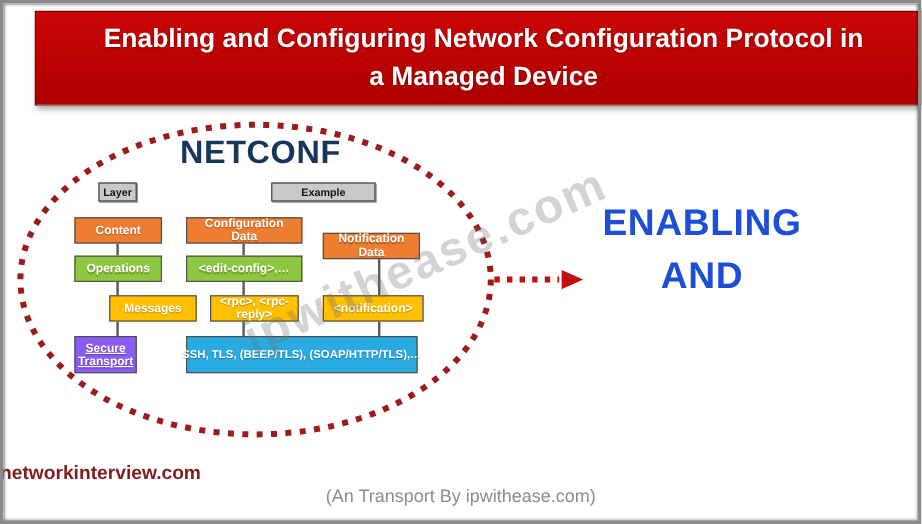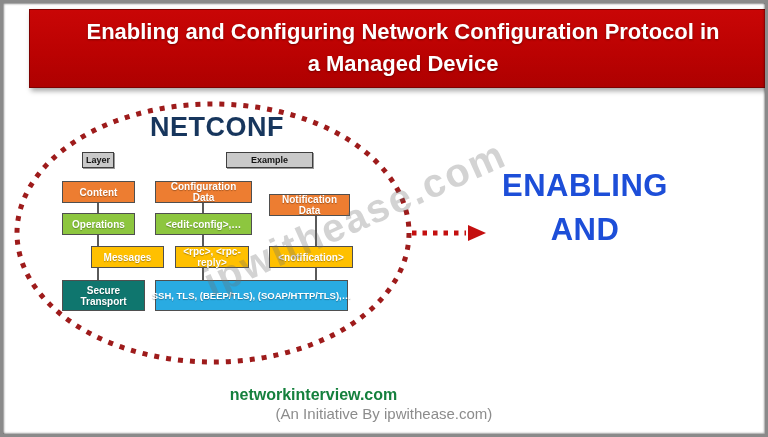--- a/index.html
+++ b/index.html
@@ -46,22 +46,22 @@
   .hero{
     position:absolute;left:452px;top:164px;width:266px;text-align:center;
     font-size:31px;font-weight:800;line-height:44px;letter-spacing:.5px;z-index:9;
   }
   .watermark{
     position:absolute;left:206px;top:262px;z-index:30;white-space:nowrap;
     font-size:40px;font-weight:bold;letter-spacing:2px;color:rgba(110,110,110,.30);
     transform:rotate(-24deg);transform-origin:0 50%;pointer-events:none;
   }
   .footer-site{
-    position:absolute;left:0;top:386px;width:627px;text-align:center;
-    font-size:16px;font-weight:bold;color:#15803d;z-index:9;
+    position:absolute;left:0;top:386px;width:627px;
+    font-size:16px;font-weight:bold;color:#7f1d1d;z-index:9;
   }
   .footer-tagline{
     position:absolute;left:0;top:405px;width:768px;text-align:center;
     font-size:15px;color:#8c8c8c;z-index:9;
   }
 </style>
 </head>
 <body>
 
 <div class="stage">
@@ -86,21 +86,21 @@
   <div class="box" style="left: 155px; top: 181px; width: 97px; height: 22px; background-color: rgb(237, 125, 49);">Configuration Data</div>
   <div class="box" style="left: 269px; top: 194px; width: 81px; height: 22px; background-color: rgb(237, 125, 49);">Notification Data</div>
 
   <div class="box" style="left: 62px; top: 213px; width: 73px; height: 22px; background-color: rgb(141, 198, 63);">Operations</div>
   <div class="box" style="left: 155px; top: 213px; width: 97px; height: 22px; background-color: rgb(141, 198, 63);">&lt;edit-config&gt;,…</div>
 
   <div class="box" style="left: 62px; top: 246px; width: 73px; height: 22px; background-color: rgb(255, 192, 0); margin-left: 29px;">Messages</div>
   <div class="box" style="left: 155px; top: 246px; width: 74px; height: 22px; background-color: rgb(255, 192, 0); margin-left: 20px;">&lt;rpc&gt;, &lt;rpc-reply&gt;</div>
   <div class="box" style="left: 269px; top: 246px; width: 84px; height: 22px; background-color: rgb(255, 192, 0);">&lt;notification&gt;</div>
 
-  <div class="box" style="left: 62px; top: 280px; width: 83px; height: 31px; background-color: #0f766e;">Secure Transport</div>
+  <div class="box" style="left: 62px; top: 280px; width: 52px; height: 31px; background-color: #8b5cf6; text-decoration: underline;">Secure Transport</div>
   <div class="box small-text" style="left: 155px; top: 280px; width: 193px; height: 31px; background-color: rgb(41, 171, 226);">SSH, TLS, (BEEP/TLS), (SOAP/HTTP/TLS),…</div>
 
   <div class="conn" style="left:97px;top:203px;height:10px;"></div>
   <div class="conn" style="left:97px;top:235px;height:11px;"></div>
   <div class="conn" style="left:97px;top:268px;height:12px;"></div>
   <div class="conn" style="left:202px;top:203px;height:10px;"></div>
   <div class="conn" style="left:202px;top:235px;height:11px;"></div>
   <div class="conn" style="left:202px;top:268px;height:12px;"></div>
   <div class="conn" style="left:315px;top:203px;height:43px;"></div>
   <div class="conn" style="left:315px;top:268px;height:12px;"></div>
@@ -111,15 +111,15 @@
   </svg>
 
   <div class="hero" style="color: #1d4ed8;">
     <div>ENABLING</div>
     <div>AND</div>
   </div>
 
   <div class="watermark">ipwithease.com</div>
 
   <div class="footer-site">networkinterview.com</div>
-  <div class="footer-tagline">(An Initiative By ipwithease.com)</div>
+  <div class="footer-tagline">(An Transport By ipwithease.com)</div>
 
 </div>
 
 </body></html>

